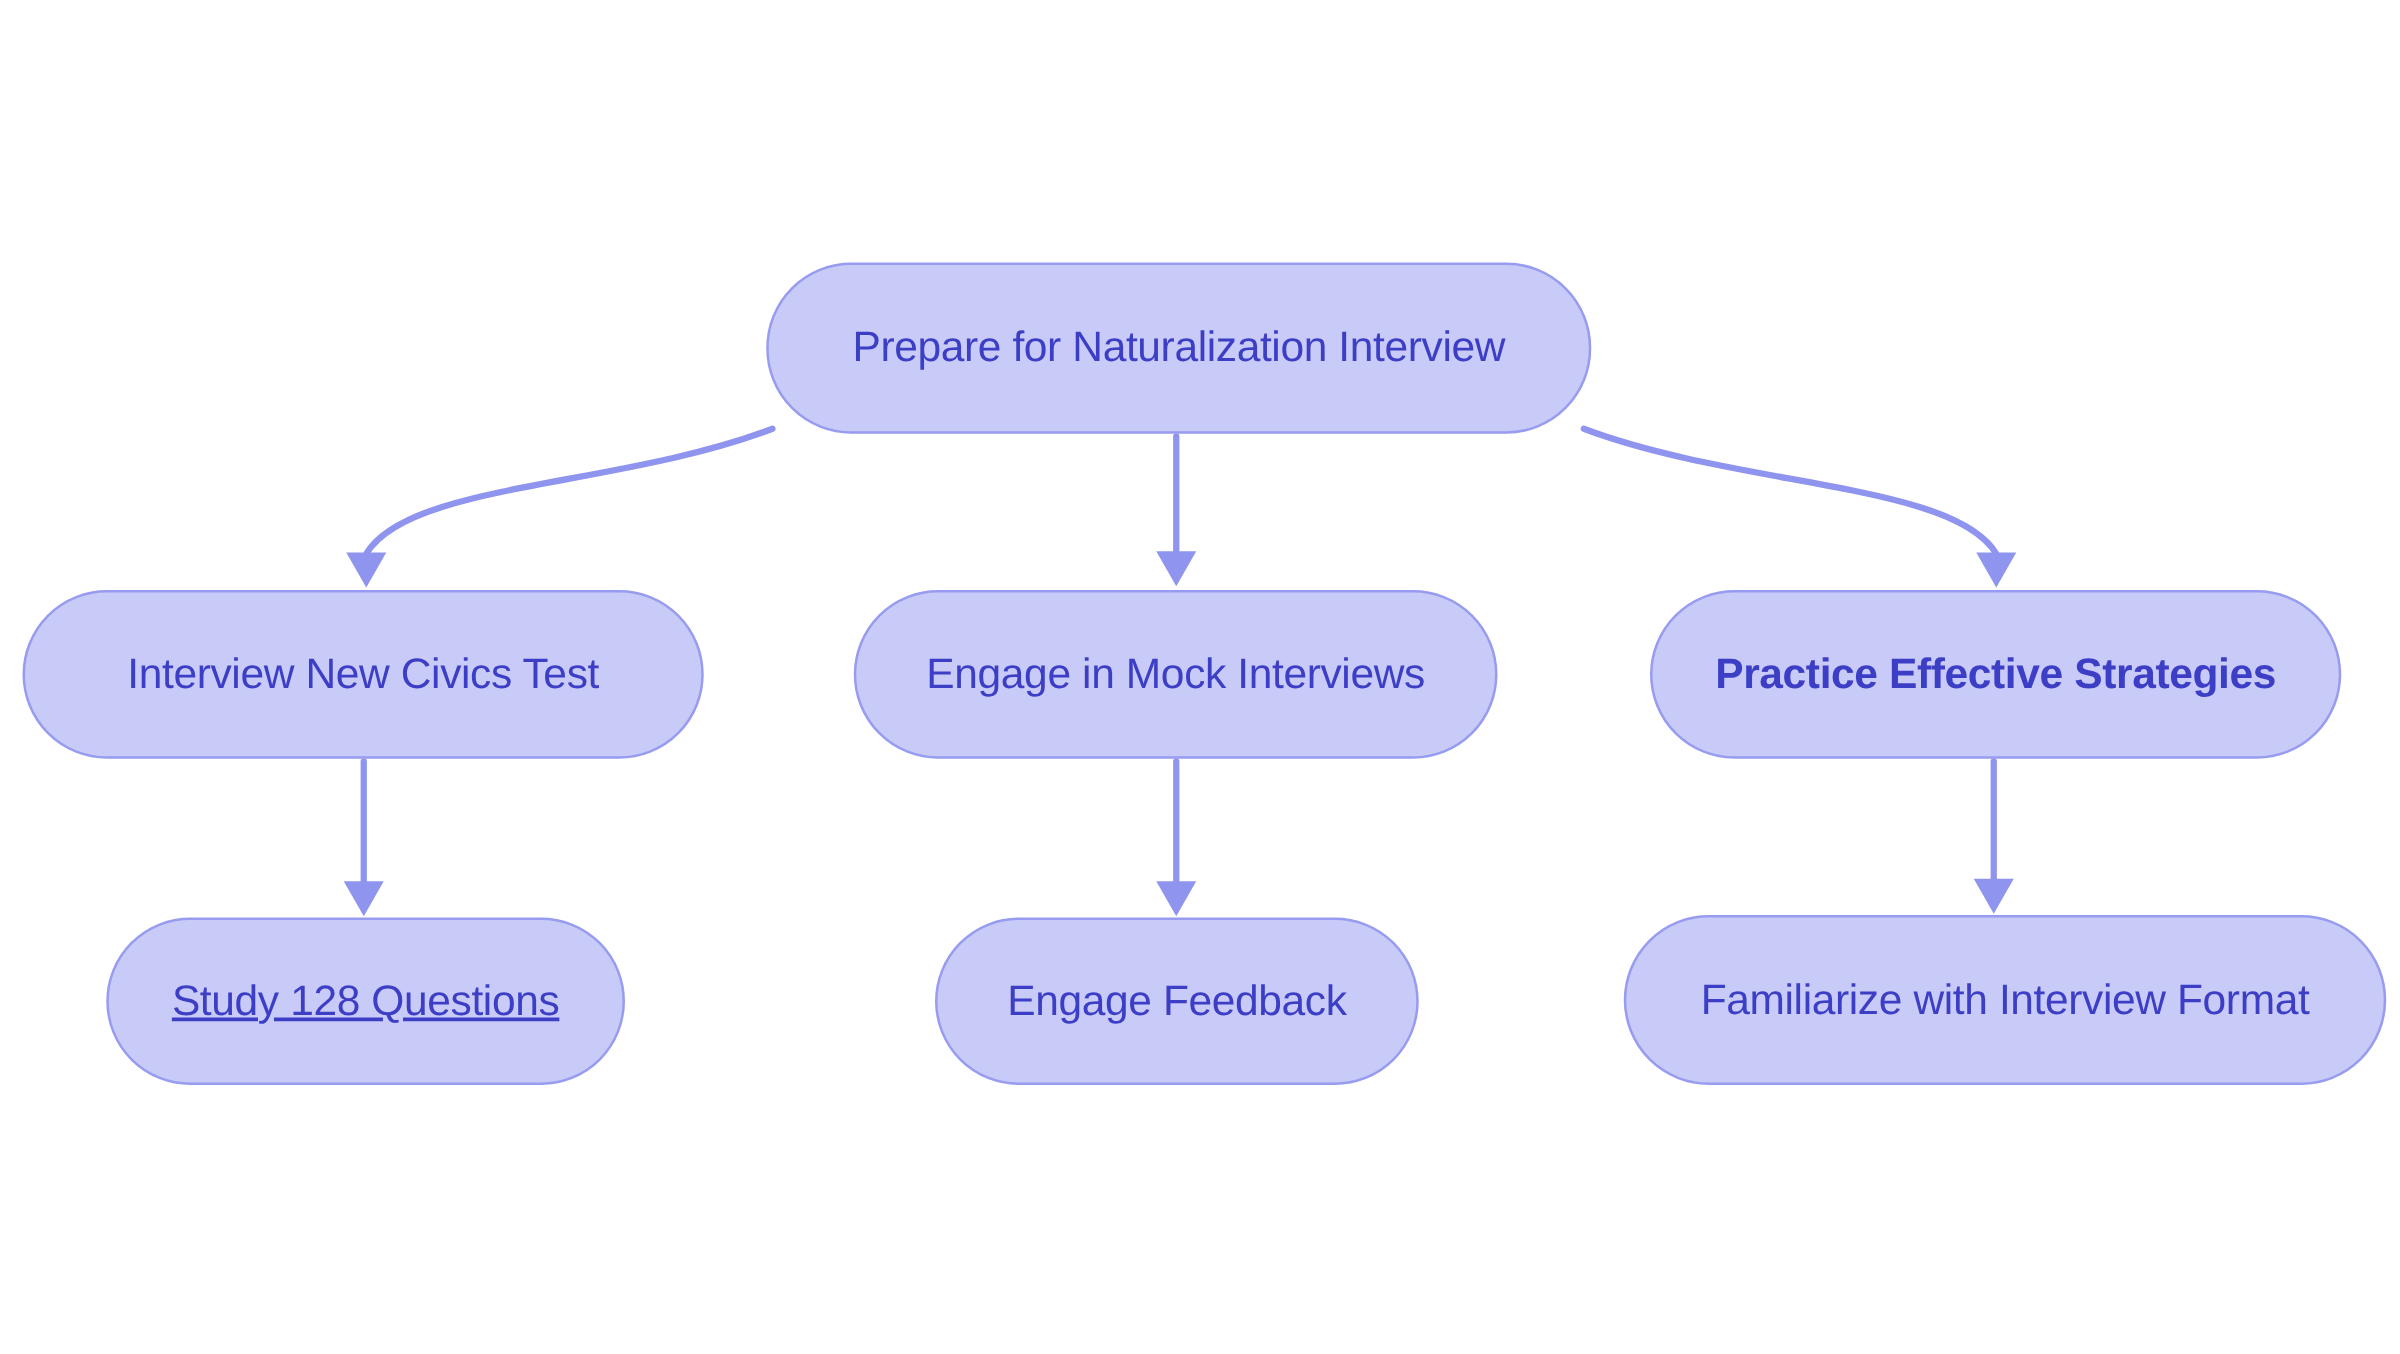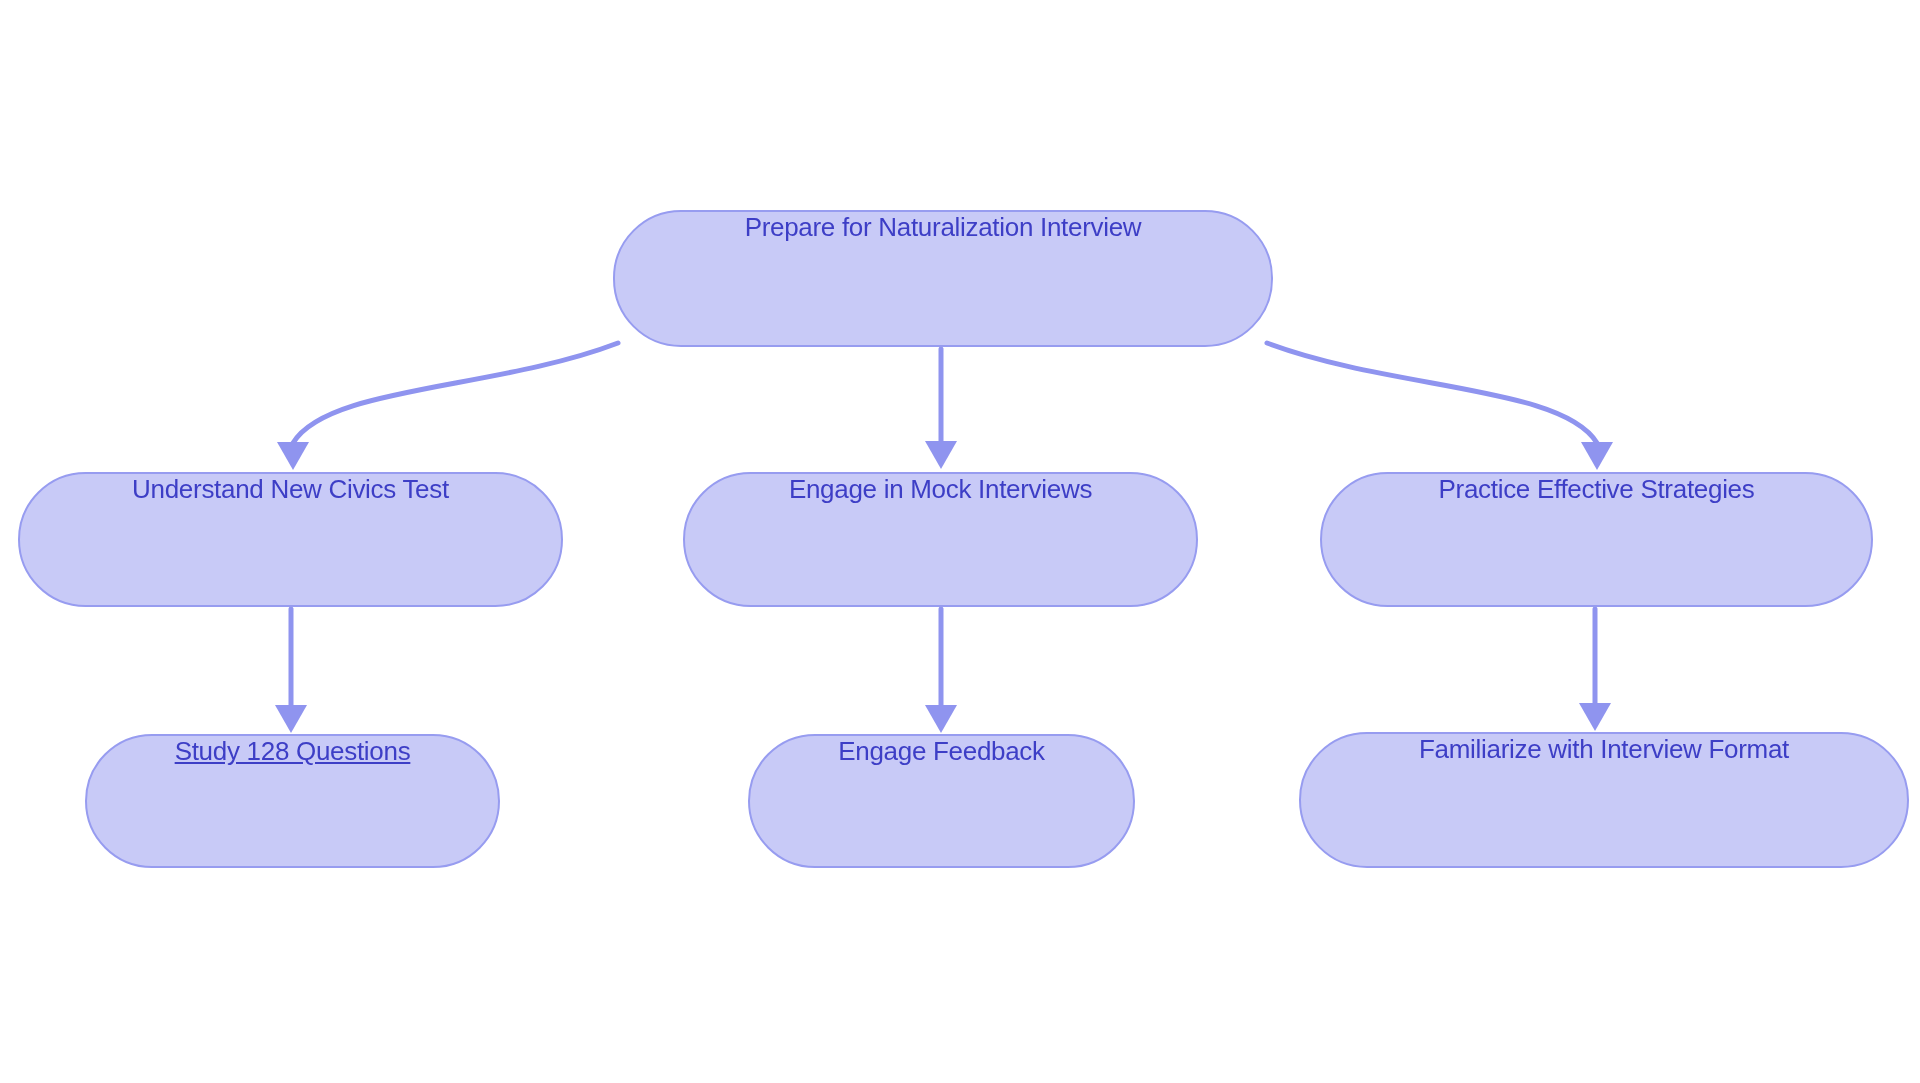--- a/index.html
+++ b/index.html
@@ -32,34 +32,35 @@
     fill: none;
     stroke-linecap: round;
   }
   .edges polygon {
     fill: var(--edge);
     stroke: none;
   }
   .node {
     position: absolute;
     display: flex;
+    align-items: center;
     justify-content: center;
     text-align: center;
     background: var(--node-fill);
     border: 2.5px solid var(--node-border);
     border-radius: 68px;
     color: var(--node-text);
-    font-size: 26px;
+    font-size: 34px;
     letter-spacing: -0.3px;
     line-height: 1.2;
   }
   .node-root       { left: 613px;  top: 210px; width: 660px; height: 137px; }
   .node-civics     { left: 18px;   top: 472px; width: 545px; height: 135px; }
   .node-mock       { left: 683px;  top: 472px; width: 515px; height: 135px; }
-  .node-strategies { left: 1320px; top: 472px; width: 553px; height: 135px; }
+  .node-strategies { left: 1320px; top: 472px; width: 553px; height: 135px; font-weight: bold; }
   .node-study      { left: 85px;   top: 734px; width: 415px; height: 134px; text-decoration: underline; }
   .node-feedback   { left: 748px;  top: 734px; width: 387px; height: 134px; }
   .node-format     { left: 1299px; top: 732px; width: 610px; height: 136px; }
 </style>
 </head>
 <body>
 
 <div class="canvas">
 
   <svg class="edges" viewBox="0 0 1920 1083" aria-hidden="true">
@@ -93,21 +94,21 @@
       <line x1="1595" y1="609" x2="1595" y2="704"></line>
       <polygon points="1579,703 1611,703 1595,731"></polygon>
     </g>
   </svg>
 
   <div class="node node-root">
     <span>Prepare for Naturalization Interview</span>
   </div>
 
   <div class="node node-civics">
-    <span>Understand New Civics Test</span>
+    <span>Interview New Civics Test</span>
   </div>
 
   <div class="node node-mock">
     <span>Engage in Mock Interviews</span>
   </div>
 
   <div class="node node-strategies">
     <span>Practice Effective Strategies</span>
   </div>
 

